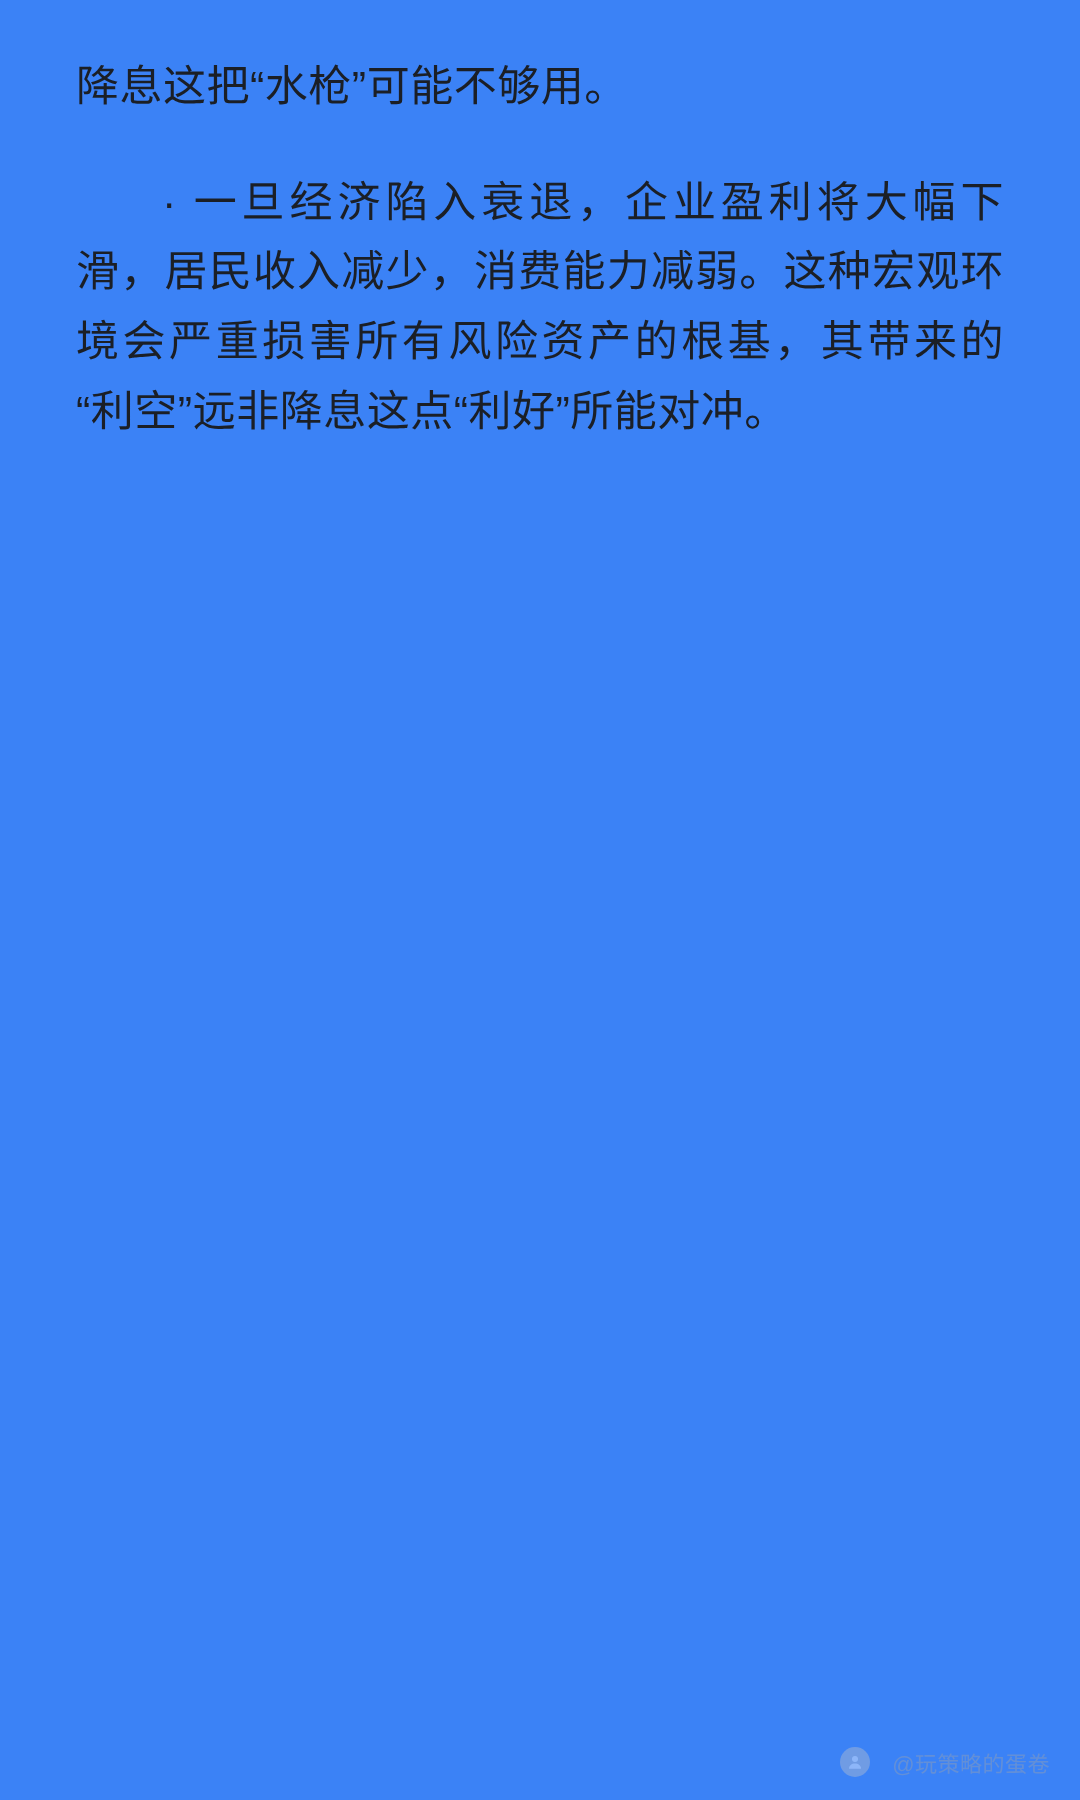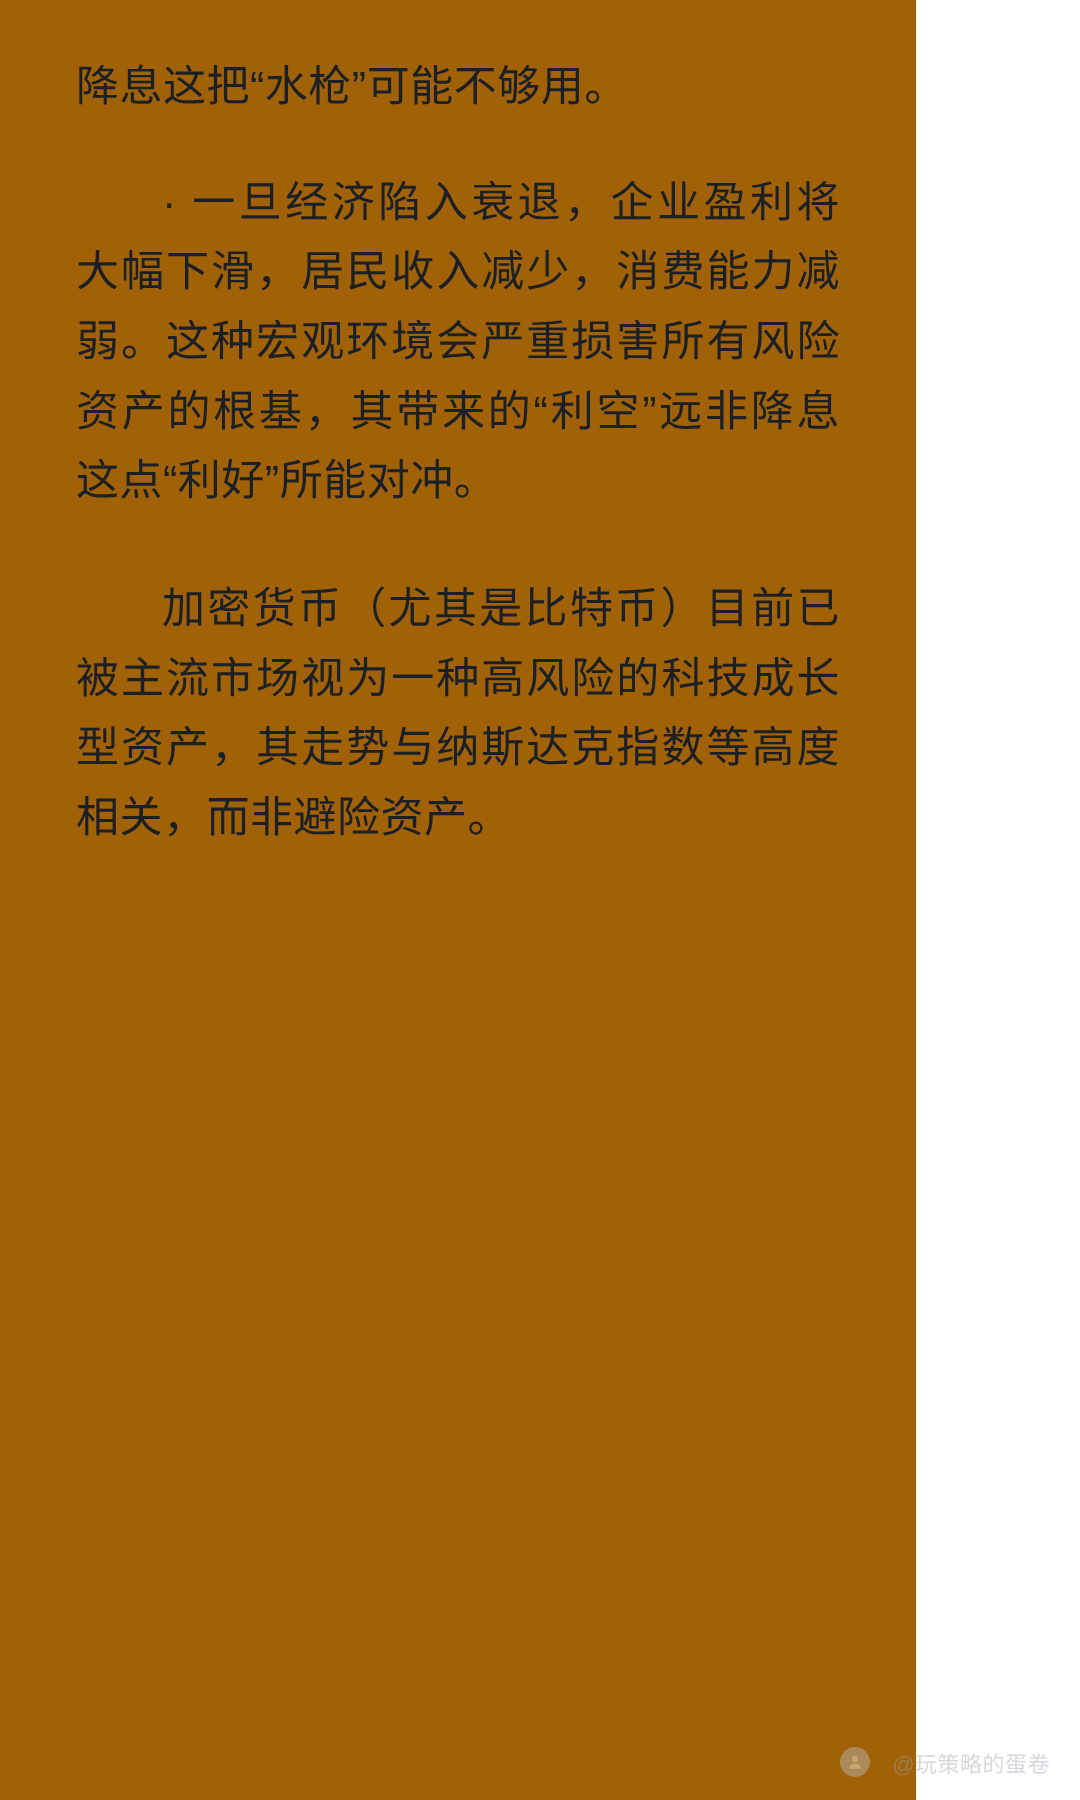--- a/index.html
+++ b/index.html
@@ -10,24 +10,24 @@
   body {
     width: 1080px;
     height: 1800px;
     position: relative;
     font-family: "Liberation Sans", "DejaVu Sans", sans-serif;
     color: #1b1f26;
     overflow: hidden;
   }
   .page {
     box-sizing: border-box;
-    width: 916px;
+    width: 1080px;
     min-height: 1800px;
     padding: 52px 76px 0 76px;
-    background: #a16207;
+    background: #3b82f6;
   }
   .para {
     font-size: 43px;
     line-height: 1.62;
     letter-spacing: 0.5px;
     text-align: justify;
     text-justify: inter-ideograph;
     margin: 0 0 34px 0;
     color: #1b1f26;
     font-weight: 400;
@@ -82,21 +82,20 @@
 </head>
 <body>
 
 <div class="page">
 
   <p class="para first">降息这把“水枪”可能不够用。</p>
 
   <p class="para indent">· 一旦经济陷入衰退，企业盈利将大幅下滑，居民收入减少，消费能力减弱。这种宏观环境会严重损害所有风险资产的根基，其带来的“利空”远非降息这点“利好”所能对冲。</p>
 
 
-  <p class="para indent gap-lg">加密货币（尤其是比特币）目前已被主流市场视为一种高风险的科技成长型资产，其走势与纳斯达克指数等高度相关，而非避险资产。</p>
 
 
 
 </div>
 
 <div class="watermark">
   <span class="wm-icon">
     <svg width="18" height="18" viewBox="0 0 24 24" aria-hidden="true">
       <circle cx="12" cy="8" r="4" fill="#ffffff"></circle>
       <path d="M4 21c0-4.4 3.6-7 8-7s8 2.6 8 7z" fill="#ffffff"></path>

